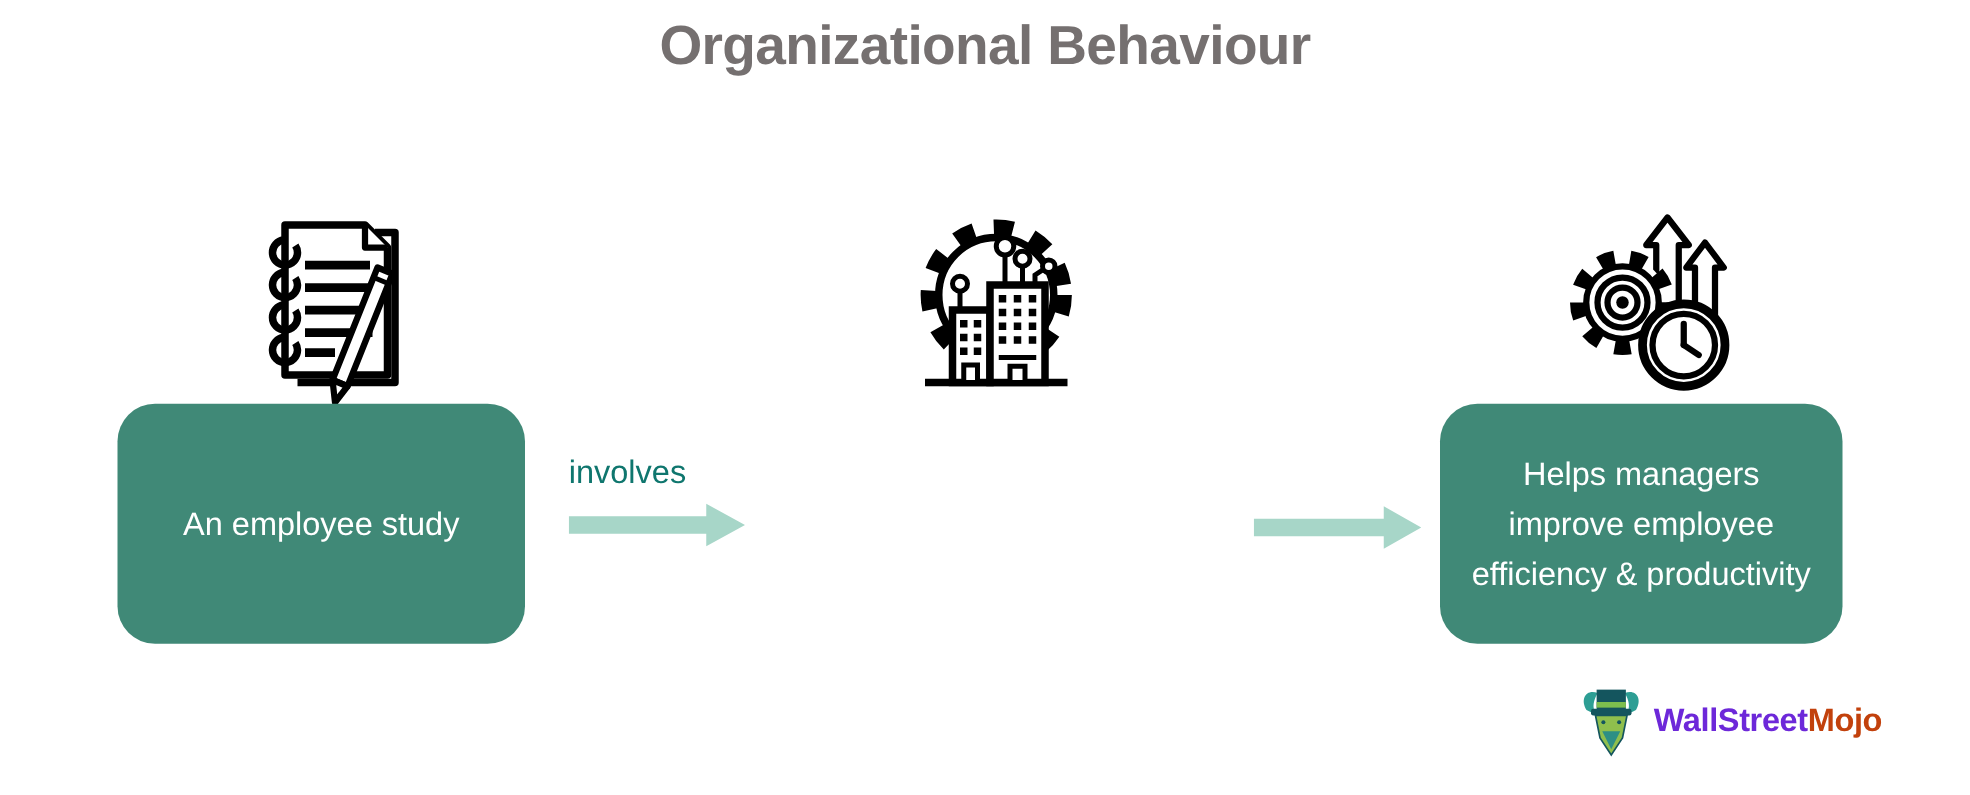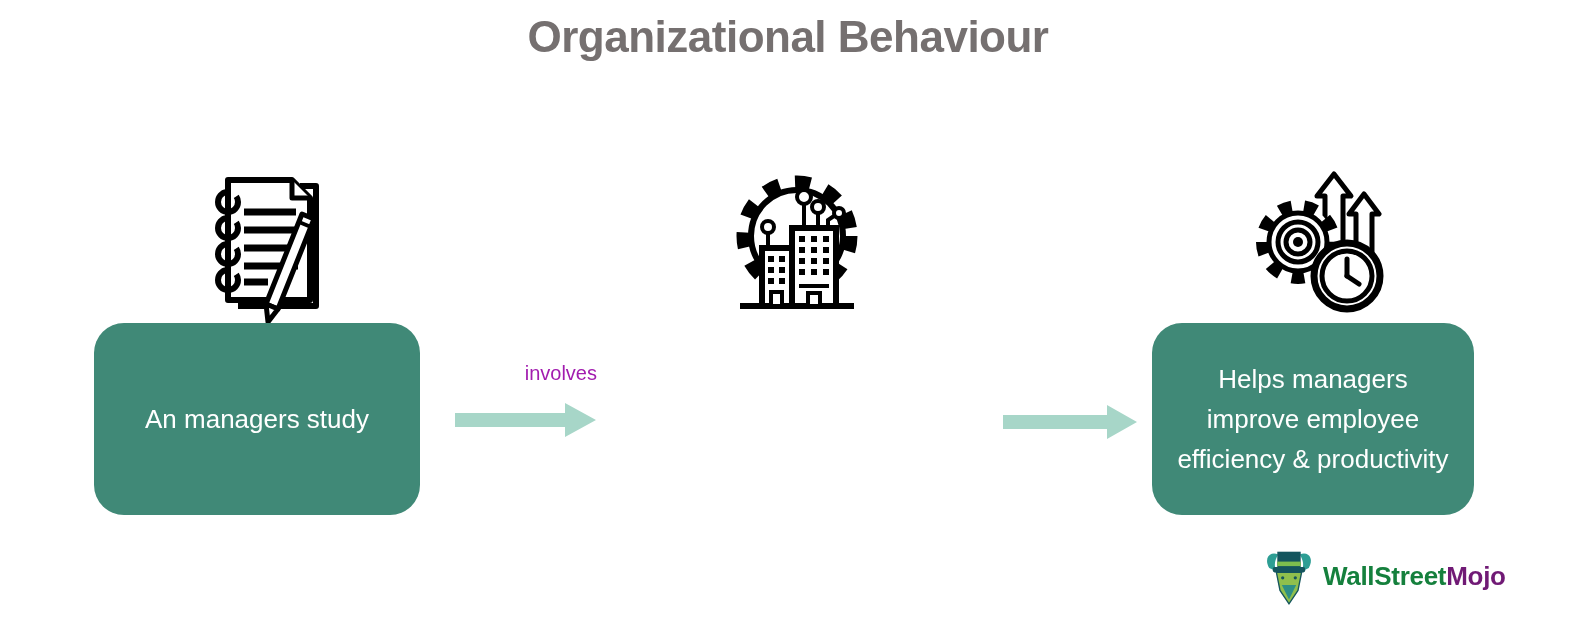--- a/index.html
+++ b/index.html
@@ -22,29 +22,29 @@
   .box2{left:612px;width:368px;padding:0 18px;}
   .box3{left:1152px;width:322px;padding:0 17px;}
   .icon{position:absolute;}
   .icon1{left:198px;top:156px;}
   .icon2{left:722px;top:172px;}
   .icon3{left:1248px;top:168px;}
   .arrow{position:absolute;}
   .arrow1{left:455px;top:402px;}
   .arrow2{left:1003px;top:404px;}
   .connector-label{
-    position:absolute;left:455px;top:362px;width:142px;text-align:right;
-    font-size:20px;color:#a21caf;
+    position:absolute;left:455px;top:362px;width:142px;text-align:left;
+    font-size:26px;color:#0f766e;
   }
   .logo{
     position:absolute;left:1262px;top:546px;display:flex;align-items:center;gap:7px;
   }
   .logo-text{font-size:26px;font-weight:800;letter-spacing:-0.3px;}
-  .logo-text .primary{color:#15803d;}
-  .logo-text .secondary{color:#701a75;}
+  .logo-text .primary{color:#6d28d9;}
+  .logo-text .secondary{color:#c2410c;}
 </style>
 </head>
 <body>
 
 <div class="canvas">
 
   <h1 class="title">Organizational Behaviour</h1>
 
   <div class="icon icon1">
     <svg width="140" height="170" viewBox="0 0 140 170">
@@ -116,21 +116,21 @@
       <circle cx="50" cy="74" r="12" fill="none" stroke="#000" stroke-width="5"></circle>
       <circle cx="50" cy="74" r="5" fill="#000"></circle>
       <circle cx="99" cy="108" r="33" fill="#fff" stroke="#000" stroke-width="7"></circle>
       <circle cx="99" cy="108" r="25" fill="none" stroke="#000" stroke-width="5"></circle>
       <line x1="99" y1="108" x2="99" y2="91" stroke="#000" stroke-width="5" stroke-linecap="round"></line>
       <line x1="99" y1="108" x2="111" y2="116" stroke="#000" stroke-width="5" stroke-linecap="round"></line>
     </svg>
   </div>
 
   <div class="step-box box1">
-    <span>An managers study</span>
+    <span>An employee study</span>
   </div>
   <div class="step-box box3">
     <span>Helps managers improve employee efficiency &amp; productivity</span>
   </div>
 
   <div class="connector-label">involves</div>
   <svg class="arrow arrow1" width="142" height="36" viewBox="0 0 142 36">
     <polygon points="0,11 110,11 110,1 141,18 110,35 110,25 0,25" fill="#A7D6C8"></polygon>
   </svg>
   <svg class="arrow arrow2" width="135" height="36" viewBox="0 0 135 36">

